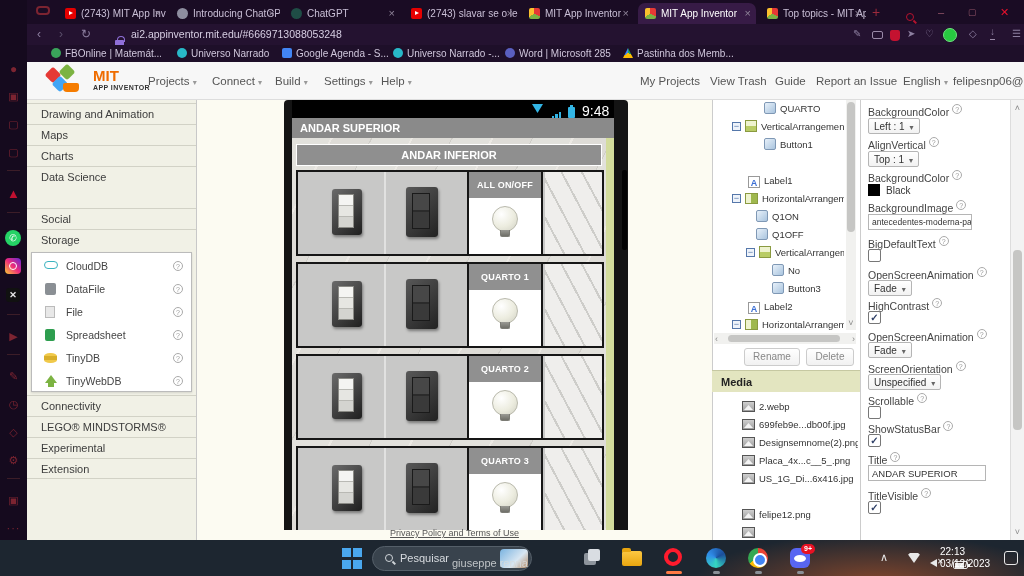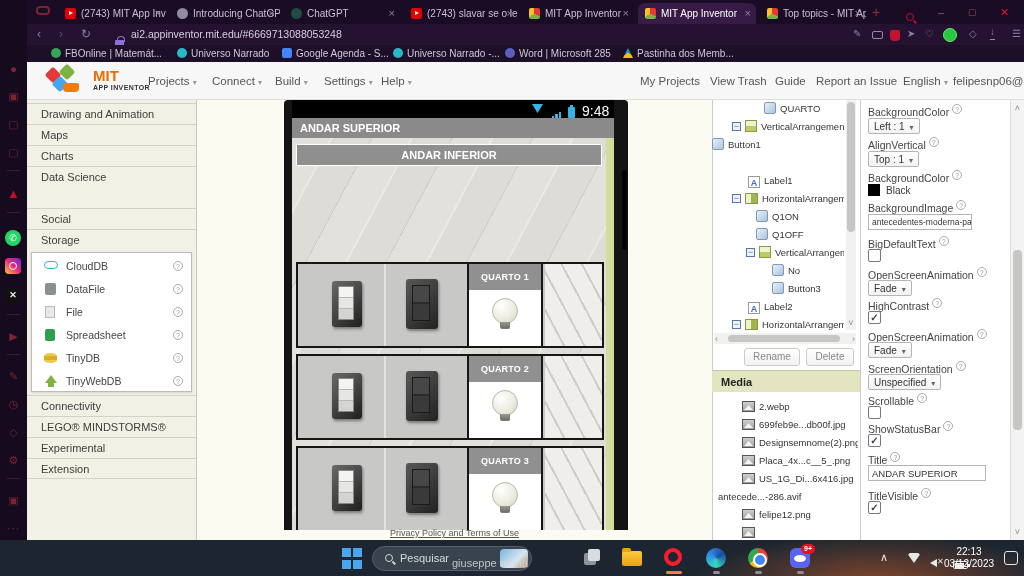--- a/index.html
+++ b/index.html
@@ -126,21 +126,21 @@
   .disc{display:inline-block;width:20px;height:20px;border-radius:6px;background:#5865f2;position:relative}
   .disc::after{content:"";position:absolute;left:4px;top:7px;width:12px;height:7px;background:#fff;border-radius:50%}
   .badge{position:absolute;right:-5px;top:-4px;background:#e81123;color:#fff;font-size:7px;line-height:10px;padding:0 3px;border-radius:6px;font-weight:bold}
   .uline{position:absolute;top:571px;height:3px;border-radius:2px}
   .trayic{color:#e8e8e8;font-size:11px;top:551px}
   .mutes{position:relative;display:inline-block;width:0;height:0;border-top:4px solid transparent;border-bottom:4px solid transparent;border-right:7px solid #e8e8e8}
   .battw{display:inline-block;width:15px;height:8px;border:1px solid #e8e8e8;border-radius:2px;position:relative}
   .battw::after{content:"";position:absolute;right:-3px;top:2px;width:2px;height:3px;background:#e8e8e8}
   .battw::before{content:"";position:absolute;left:1px;top:1px;width:9px;height:5px;background:#e8e8e8}
   .wifit{display:inline-block;width:12px;height:10px;background:#e8e8e8;clip-path:polygon(50% 100%,0 15%,15% 0,85% 0,100% 15%);border-radius:2px}
-  .timetx{color:#fff;font-size:10px;text-align:center;line-height:12px}
+  .timetx{color:#fff;font-size:10px;text-align:left;line-height:12px}
   .notif{width:14px;height:14px;border:1.3px solid #e8e8e8;border-radius:3px}
 </style>
 </head>
 <body>
 
 <div id="screen">
 
   
   <div class="abs" id="tabbar">
     <span class="abs oring" style="left:8px;top:5px"></span>
@@ -287,20 +287,35 @@
     <div class="abs" id="pstatus">
       <span class="abs wifi" style="left:240px;top:4px"></span>
       <span class="abs sbars" style="left:256px;top:4px"><i style="height:4px"></i><i style="height:6px"></i><i style="height:8px"></i><i style="height:10px"></i></span>
       <span class="abs batt" style="left:276px;top:4px"></span>
       <span class="abs" style="left:290px;top:3px;color:#fff;font-size:14px;font-weight:normal">9:48</span>
     </div>
     <div class="abs" id="ptitle">ANDAR SUPERIOR</div>
     <div class="abs" id="pcontent">
       <div class="abs phead" style="top:6px">ANDAR INFERIOR</div>
 
+      <div class="abs prow" style="top:32px">
+        <span class="celldiv"></span>
+        <span class="sw1" style="left:34px;top:17px">
+            <i></i>
+          </span>
+        <span class="sw2" style="left:108px;top:15px">
+            <i></i>
+          </span>
+        <span class="texcell"></span>
+        <div class="rbtn">
+            <div class="lab">ALL ON/OFF</div>
+            <div class="bulb"></div>
+            <div class="bulbbase"></div>
+          </div>
+      </div>
 
       <div class="abs prow" style="top:124px">
         <span class="celldiv"></span>
         <span class="sw1" style="left:34px;top:17px">
             <i></i>
           </span>
         <span class="sw2" style="left:108px;top:15px">
             <i></i>
           </span>
         <span class="texcell"></span>
@@ -345,21 +360,21 @@
     </div>
     <div class="abs" id="pstrip"></div>
   </div>
   <div class="abs" id="vrock"></div>
   <div class="abs" id="privacy"><span>Privacy Policy and Terms of Use</span></div>
 
   
   <div class="abs" id="comp"></div>
   <div class="abs trow" style="top:100px;padding-left:52px"><span class="ic-btn"></span><span>QUARTO</span></div>
   <div class="abs trow" style="top:118px;padding-left:20px"><span class="minusb">−</span><span class="ic-va"></span><span>VerticalArrangemen</span></div>
-  <div class="abs trow" style="top:136px;"><span class="ic-btn"></span><span>Button1</span></div>
+  <div class="abs trow" style="top:136px;padding-left:52px"><span class="ic-btn"></span><span>Button1</span></div>
   <div class="abs trow" style="top:172px;padding-left:36px"><span class="ic-lb">A</span><span>Label1</span></div>
   <div class="abs trow" style="top:190px;padding-left:20px"><span class="minusb">−</span><span class="ic-ha"></span><span>HorizontalArrangemen</span></div>
   <div class="abs trow" style="top:208px;padding-left:44px"><span class="ic-btn"></span><span>Q1ON</span></div>
   <div class="abs trow" style="top:226px;padding-left:44px"><span class="ic-btn"></span><span>Q1OFF</span></div>
   <div class="abs trow" style="top:244px;padding-left:34px"><span class="minusb">−</span><span class="ic-va"></span><span>VerticalArrangemen</span></div>
   <div class="abs trow" style="top:262px;padding-left:60px"><span class="ic-btn"></span><span>No</span></div>
   <div class="abs trow" style="top:280px;padding-left:60px"><span class="ic-btn"></span><span>Button3</span></div>
   <div class="abs trow" style="top:298px;padding-left:36px"><span class="ic-lb">A</span><span>Label2</span></div>
   <div class="abs trow" style="top:316px;padding-left:20px"><span class="minusb">−</span><span class="ic-ha"></span><span>HorizontalArrangemen</span></div>
   
@@ -375,21 +390,20 @@
   <div class="abs btnw" style="left:744px;top:348px;width:56px">Rename</div>
   <div class="abs btnw" style="left:806px;top:348px;width:48px">Delete</div>
 
   
   <div class="abs" id="mediahead">Media</div>
   <div class="abs mrow" style="top:398px;padding-left:30px"><span class="pic"></span><span>2.webp</span></div>
   <div class="abs mrow" style="top:416px;padding-left:30px"><span class="pic"></span><span>699feb9e...db00f.jpg</span></div>
   <div class="abs mrow" style="top:434px;padding-left:30px"><span class="pic"></span><span>Designsemnome(2).png</span></div>
   <div class="abs mrow" style="top:452px;padding-left:30px"><span class="pic"></span><span>Placa_4x...c__5_.png</span></div>
   <div class="abs mrow" style="top:470px;padding-left:30px"><span class="pic"></span><span>US_1G_Di...6x416.jpg</span></div>
-  <div class="abs mrow" style="top:488px;padding-left:6px"><span>antecede...-286.avif</span></div>
   <div class="abs mrow" style="top:506px;padding-left:30px"><span class="pic"></span><span>felipe12.png</span></div>
   <div class="abs mrow" style="top:524px;padding-left:30px"><span class="pic"></span></div>
 
   
   <div class="abs" id="props"></div>
   <div class="abs plab" style="top:104px"><span>BackgroundColor</span><span class="q" style="vertical-align:4px;margin-left:3px">?</span></div>
   <div class="abs dd" style="top:118px"><span>Left : 1</span><span class="car">▾</span></div>
   <div class="abs plab" style="top:137px"><span>AlignVertical</span><span class="q" style="vertical-align:4px;margin-left:3px">?</span></div>
   <div class="abs dd" style="top:151px"><span>Top : 1</span><span class="car">▾</span></div>
   <div class="abs plab" style="top:170px"><span>BackgroundColor</span><span class="q" style="vertical-align:4px;margin-left:3px">?</span></div>

